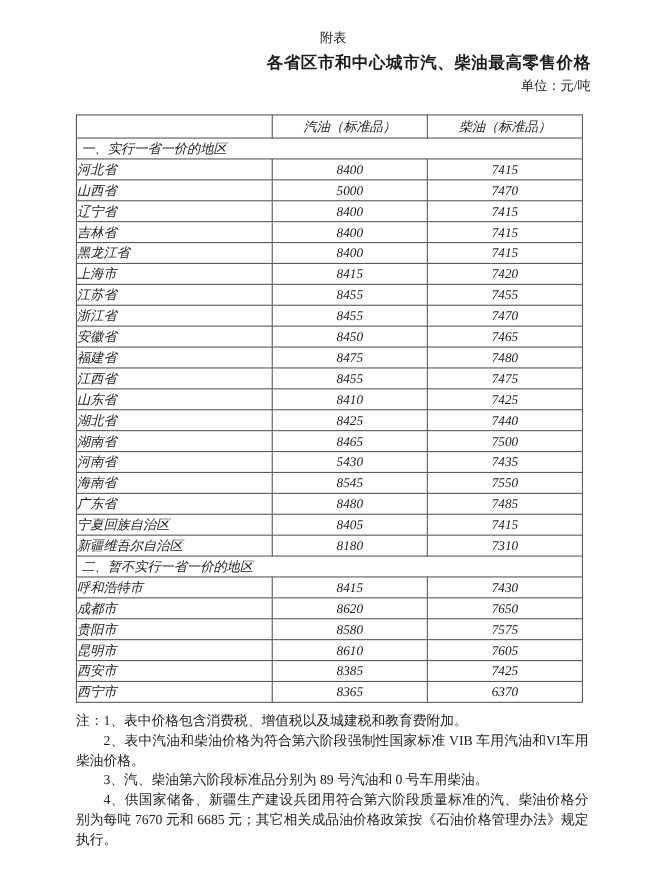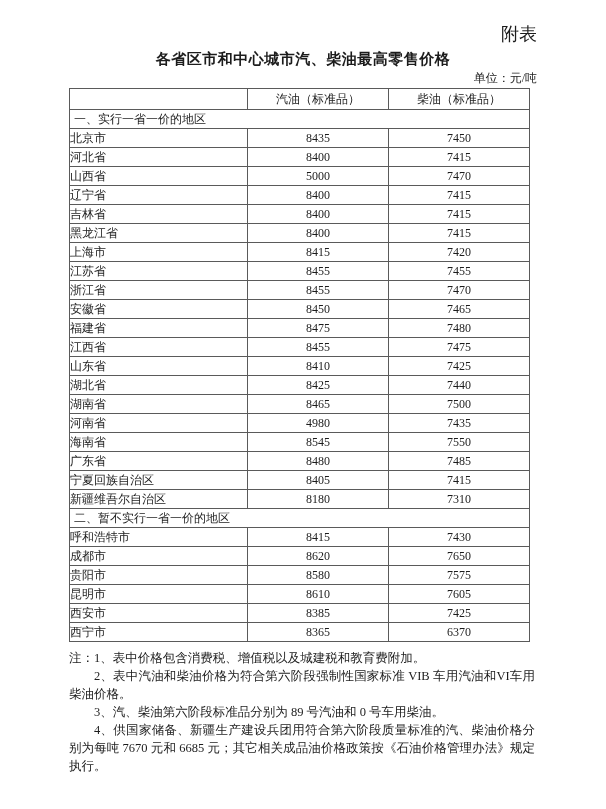--- a/index.html
+++ b/index.html
@@ -12,44 +12,45 @@
     width: 606px;
     height: 809px;
     margin: 0 auto;
     background: #ffffff;
     box-sizing: border-box;
     padding: 26px 69px 0 69px;
     font-family: "Liberation Serif", "DejaVu Serif", serif;
     color: #1c1c1c;
   }
   .doc-tag {
-    font-size: 18px;
+    font-size: 12px;
     line-height: 16px;
-    text-align: right;
+    text-align: center;
   }
   .doc-title {
     margin: 7px 0 3px 0;
-    font-family: Liberation Sans, sans-serif;
+    font-family: Liberation Serif, serif;
     font-weight: bold;
     font-size: 15px;
     line-height: 19px;
-    text-align: center;
+    text-align: right;
     letter-spacing: 0.5px;
   }
   .unit-label {
     width: 468px;
     font-size: 12px;
     line-height: 15px;
     text-align: right;
-    margin-bottom: 2px;
+    margin-bottom: 18px;
   }
   table.price-table {
     border-collapse: collapse;
     table-layout: fixed;
     width: 460px;
+    font-style: italic;
   }
   table.price-table col.c1 { width: 178px; }
   table.price-table col.c2 { width: 141px; }
   table.price-table col.c3 { width: 141px; }
   table.price-table th,
   table.price-table td {
     border: 1px solid #5a5a5a;
     padding: 0;
     font-weight: normal;
     font-size: 12px;
@@ -110,25 +111,20 @@
         <th></th>
         <th>汽油（标准品）</th>
         <th>柴油（标准品）</th>
       </tr>
     </thead>
     <tbody>
         <tr class="section-row">
           <td colspan="3">一、实行一省一价的地区</td>
         </tr>
         <tr>
-          <td class="region">北京市</td>
-          <td class="num">8435</td>
-          <td class="num">7450</td>
-        </tr>
-        <tr>
           <td class="region">河北省</td>
           <td class="num">8400</td>
           <td class="num">7415</td>
         </tr>
         <tr>
           <td class="region">山西省</td>
           <td class="num">5000</td>
           <td class="num">7470</td>
         </tr>
         <tr>
@@ -186,21 +182,21 @@
           <td class="num">8425</td>
           <td class="num">7440</td>
         </tr>
         <tr>
           <td class="region">湖南省</td>
           <td class="num">8465</td>
           <td class="num">7500</td>
         </tr>
         <tr>
           <td class="region">河南省</td>
-          <td class="num">4980</td>
+          <td class="num">5430</td>
           <td class="num">7435</td>
         </tr>
         <tr>
           <td class="region">海南省</td>
           <td class="num">8545</td>
           <td class="num">7550</td>
         </tr>
         <tr>
           <td class="region">广东省</td>
           <td class="num">8480</td>

